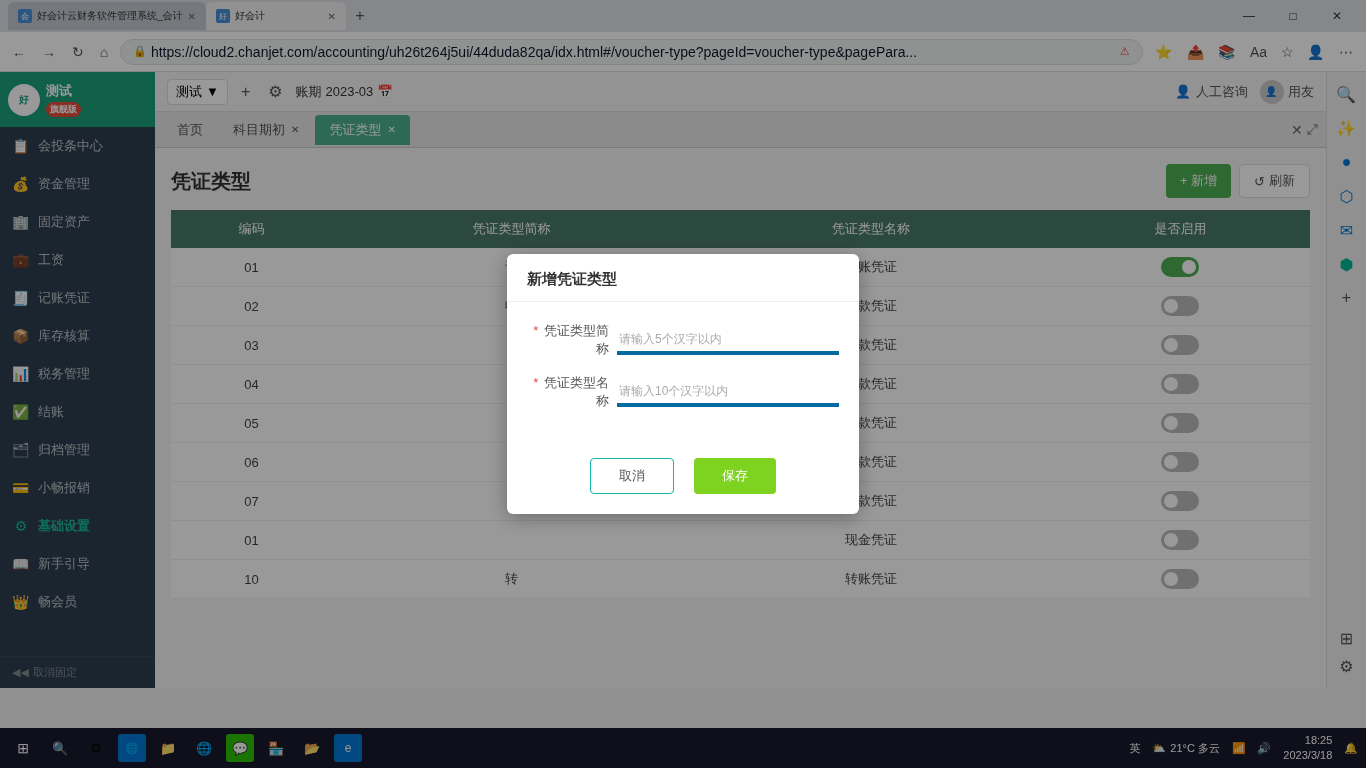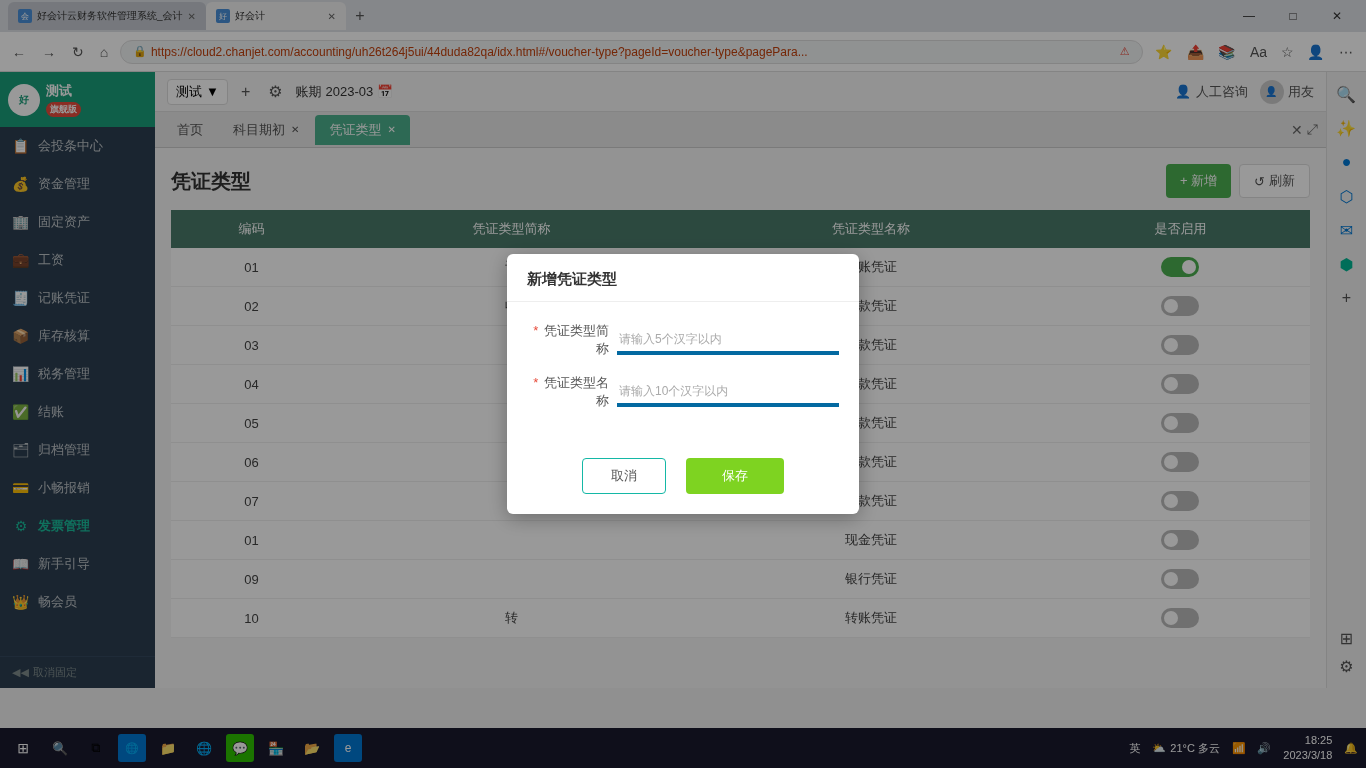--- a/index.html
+++ b/index.html
@@ -69,21 +69,21 @@
     .modal { background: white; border-radius: 6px; width: 352px; box-shadow: 0 4px 20px rgba(0,0,0,0.3); }
     .modal-header { padding: 16px 20px 12px; border-bottom: 1px solid #eee; font-size: 15px; font-weight: bold; color: #333; }
     .modal-body { padding: 20px; }
     .form-row { display: flex; align-items: center; margin-bottom: 16px; }
     .form-label { width: 90px; text-align: right; font-size: 13px; color: #555; flex-shrink: 0; padding-right: 8px; }
     .required-mark { color: #e74c3c; margin-right: 2px; }
     .form-input { flex: 1; border: none; border-bottom: 4px solid #0369a1; padding: 5px 2px; font-size: 13px; outline: none; color: #333; }
     .form-input::placeholder { color: #aaa; font-size: 12px; }
     .modal-footer { display: flex; justify-content: center; gap: 20px; padding: 12px 20px 20px; }
     .btn-cancel { background: white; color: #555; border: 1px solid #14b8a6; padding: 8px 28px; border-radius: 4px; cursor: pointer; font-size: 13px; }
-    .btn-save { background: #7ed321; color: white; border: none; padding: 8px 36px; border-radius: 4px; cursor: pointer; font-size: 13px; }
+    .btn-save { background: #7ed321; color: white; border: none; padding: 8px 28px; border-radius: 4px; cursor: pointer; font-size: 13px; }
 
     
     .taskbar { background: #1a1a2e; height: 40px; display: flex; align-items: center; padding: 0 8px; gap: 8px; position: fixed; bottom: 0; width: 1366px; }
     .taskbar-start { width: 30px; height: 30px; background: none; border: none; color: white; font-size: 14px; cursor: pointer; }
     .taskbar-icon { width: 28px; height: 28px; border-radius: 3px; display: flex; align-items: center; justify-content: center; cursor: pointer; }
     .taskbar-right { margin-left: auto; display: flex; align-items: center; gap: 12px; color: white; font-size: 11px; }
     .taskbar-time { text-align: right; line-height: 1.4; }
     .taskbar-weather { display: flex; align-items: center; gap: 4px; font-size: 11px; }
 
     
@@ -126,21 +126,21 @@
     </div>
   </div>
 
   <div class="browser-controls">
     <button class="nav-btn">←</button>
     <button class="nav-btn">→</button>
     <button class="nav-btn">↻</button>
     <button class="nav-btn">⌂</button>
     <div class="address-bar">
       <span>🔒</span>
-      <span style="flex:1;overflow:hidden;text-overflow:ellipsis;white-space:nowrap;font-size:12px;color:#c2410c;">https://cloud2.chanjet.com/accounting/uh26t264j5ui/44duda82qa/idx.html#/voucher-type?pageId=voucher-type&amp;pagePara...</span>
+      <span style="flex:1;overflow:hidden;text-overflow:ellipsis;white-space:nowrap;font-size:14px;color:#0f172a;">https://cloud2.chanjet.com/accounting/uh26t264j5ui/44duda82qa/idx.html#/voucher-type?pageId=voucher-type&amp;pagePara...</span>
       <span style="color:#e74c3c;">⚠</span>
     </div>
     <div class="browser-action-btns">
       <button class="browser-action-btn">⭐</button>
       <button class="browser-action-btn">📤</button>
       <button class="browser-action-btn">📚</button>
       <button class="browser-action-btn">Aa</button>
       <button class="browser-action-btn">☆</button>
       <button class="browser-action-btn">👤</button>
       <button class="browser-action-btn">⋯</button>
@@ -194,21 +194,21 @@
       <div class="sidebar-item">
         <span class="sidebar-item-icon">🗂</span>
         <span>归档管理</span>
       </div>
       <div class="sidebar-item">
         <span class="sidebar-item-icon">💳</span>
         <span>小畅报销</span>
       </div>
       <div class="sidebar-item active">
         <span class="sidebar-item-icon">⚙</span>
-        <span style="color:#1abc9c; font-weight:bold;">发票管理</span>
+        <span style="color:#1abc9c; font-weight:bold;">基础设置</span>
       </div>
       <div class="sidebar-item">
         <span class="sidebar-item-icon">📖</span>
         <span>新手引导</span>
       </div>
       <div class="sidebar-item">
         <span class="sidebar-item-icon">👑</span>
         <span>畅会员</span>
       </div>
     </div>
@@ -351,30 +351,20 @@
       <td>
         <div class="toggle off">
           <div class="toggle-knob"></div>
         </div>
       </td>
     </tr>
             <tr>
       <td>01</td>
       <td></td>
       <td>现金凭证</td>
-      <td>
-        <div class="toggle off">
-          <div class="toggle-knob"></div>
-        </div>
-      </td>
-    </tr>
-            <tr>
-      <td>09</td>
-      <td></td>
-      <td>银行凭证</td>
       <td>
         <div class="toggle off">
           <div class="toggle-knob"></div>
         </div>
       </td>
     </tr>
             <tr>
       <td>10</td>
       <td>转</td>
       <td>转账凭证</td>

